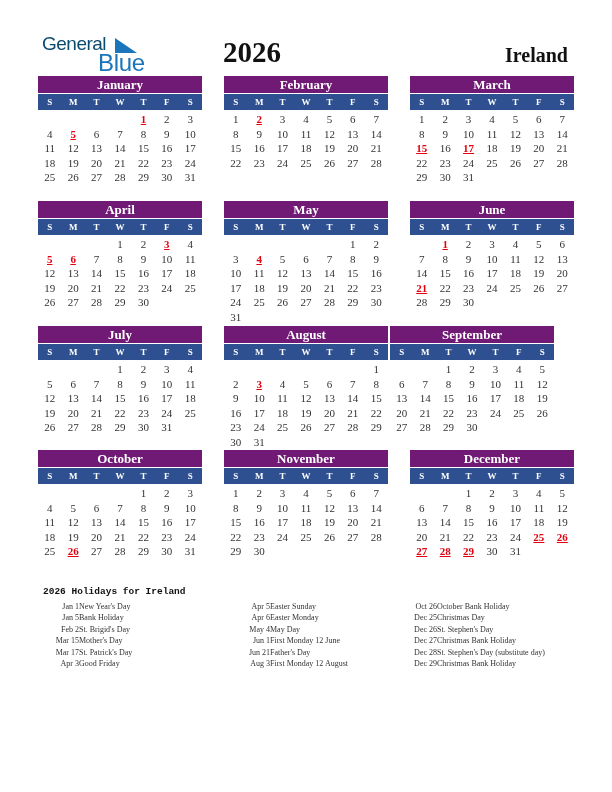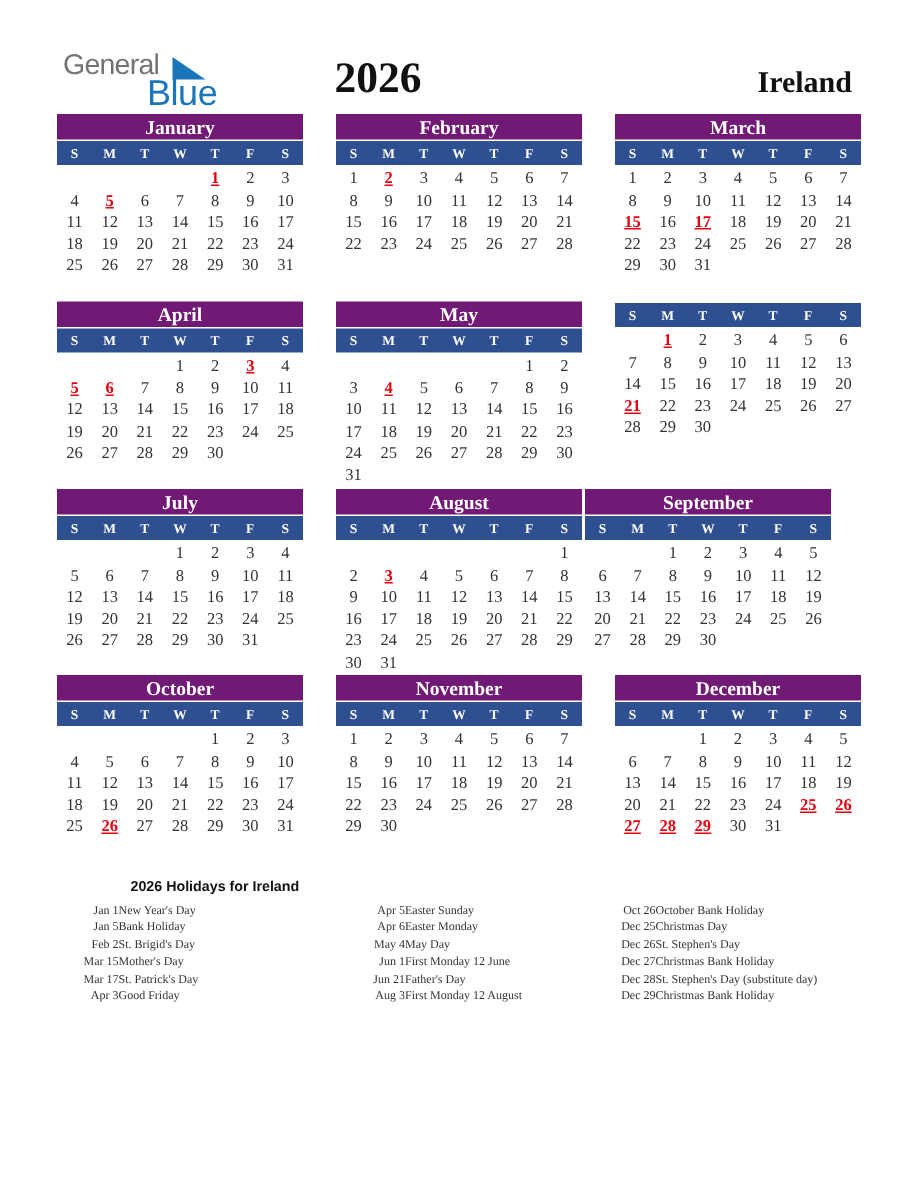--- a/index.html
+++ b/index.html
@@ -1,30 +1,30 @@
 <!DOCTYPE html>
 <html><head>
 <meta charset="utf-8">
 <style>
   html,body{margin:0;padding:0;background:#fff;}
   body{width:612px;height:792px;position:relative;overflow:hidden;font-family:"DejaVu Serif","Liberation Serif",serif;color:#333;}
   .logo{position:absolute;left:42px;top:33px;width:100px;height:40px;}
-  .logo .g{position:absolute;left:0;top:0;font-family:"Liberation Sans","DejaVu Sans",sans-serif;font-size:19px;color:#737373;letter-spacing:-0.5px;}
+  .logo .g{position:absolute;left:0;top:0;font-family:"Liberation Sans","DejaVu Sans",sans-serif;font-size:19px;color:#0c4a6e;letter-spacing:-0.5px;}
   .logo .b{position:absolute;left:56px;top:16px;font-family:"Liberation Sans","DejaVu Sans",sans-serif;font-size:24px;color:#1b75bb;letter-spacing:-0.3px;}
   .logo .tri{position:absolute;left:73px;top:5px;width:0;height:0;border-left:22px solid #1b75bb;border-top:15px solid transparent;}
   .year{position:absolute;left:0;width:504px;top:36px;text-align:center;font-family:"Liberation Serif","DejaVu Serif",serif;font-weight:bold;font-size:29px;color:#111;}
   .country{position:absolute;right:44px;top:44px;font-family:"Liberation Serif","DejaVu Serif",serif;font-weight:bold;font-size:20px;color:#111;}
   .month{position:absolute;width:164px;}
   .mtitle{height:17px;background:#701a75;color:#fff;text-align:center;font-family:"Liberation Serif","DejaVu Serif",serif;font-weight:bold;font-size:13px;line-height:17px;}
   .wbar{margin-top:1px;height:16px;background:#2e5090;display:flex;}
   .wbar span{flex:1;text-align:center;color:#fff;font-family:"Liberation Serif","DejaVu Serif",serif;font-weight:bold;font-size:9px;line-height:16px;}
   .grid{display:grid;grid-template-columns:repeat(7,1fr);margin-top:2px;}
   .grid span{text-align:center;font-family:"Liberation Serif","DejaVu Serif",serif;font-size:11px;height:14.5px;line-height:14.5px;color:#333;}
   .grid span.hol{color:#e3000f;font-weight:bold;text-decoration:underline;}
-  .htitle{position:absolute;left:43px;top:586px;font-family:Liberation Sans, sans-serif;font-weight:bold;font-size:9.5px;color:#111;margin-left:44px;}
+  .htitle{position:absolute;left:43px;top:586px;font-family:Liberation Mono, monospace;font-weight:bold;font-size:9.5px;color:#111;}
   .hcol{position:absolute;top:601px;font-family:"Liberation Serif","DejaVu Serif",serif;font-size:8px;color:#333;text-align:right;}
   .hrow{height:11.4px;line-height:11.4px;display:flex;white-space:nowrap;}
   .hrow .d{width:36px;}
 </style>
 </head>
 <body>
 
 <div class="logo">
   <span class="g">General</span>
   <span class="tri"></span>
@@ -261,20 +261,21 @@
         <span class="">25</span>
         <span class="">26</span>
         <span class="">27</span>
         <span class="">28</span>
         <span class="">29</span>
         <span class="">30</span>
         <span class="">31</span>
       </div>
     </div>
     <div class="month" style="left: 410px; top: 201px;">
+      <div class="mtitle">June</div>
       <div class="wbar">
         <span>S</span>
         <span>M</span>
         <span>T</span>
         <span>W</span>
         <span>T</span>
         <span>F</span>
         <span>S</span>
       </div>
       <div class="grid">

